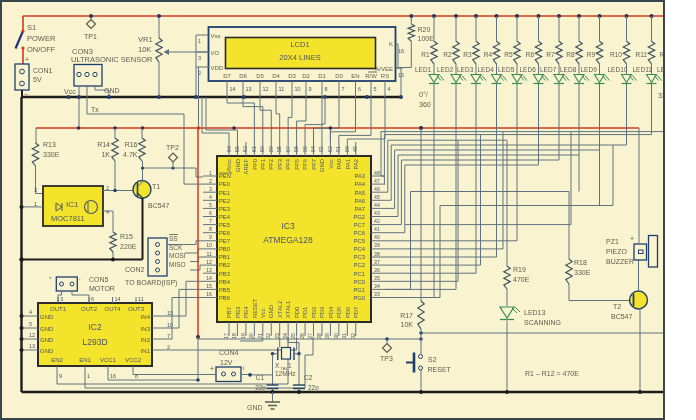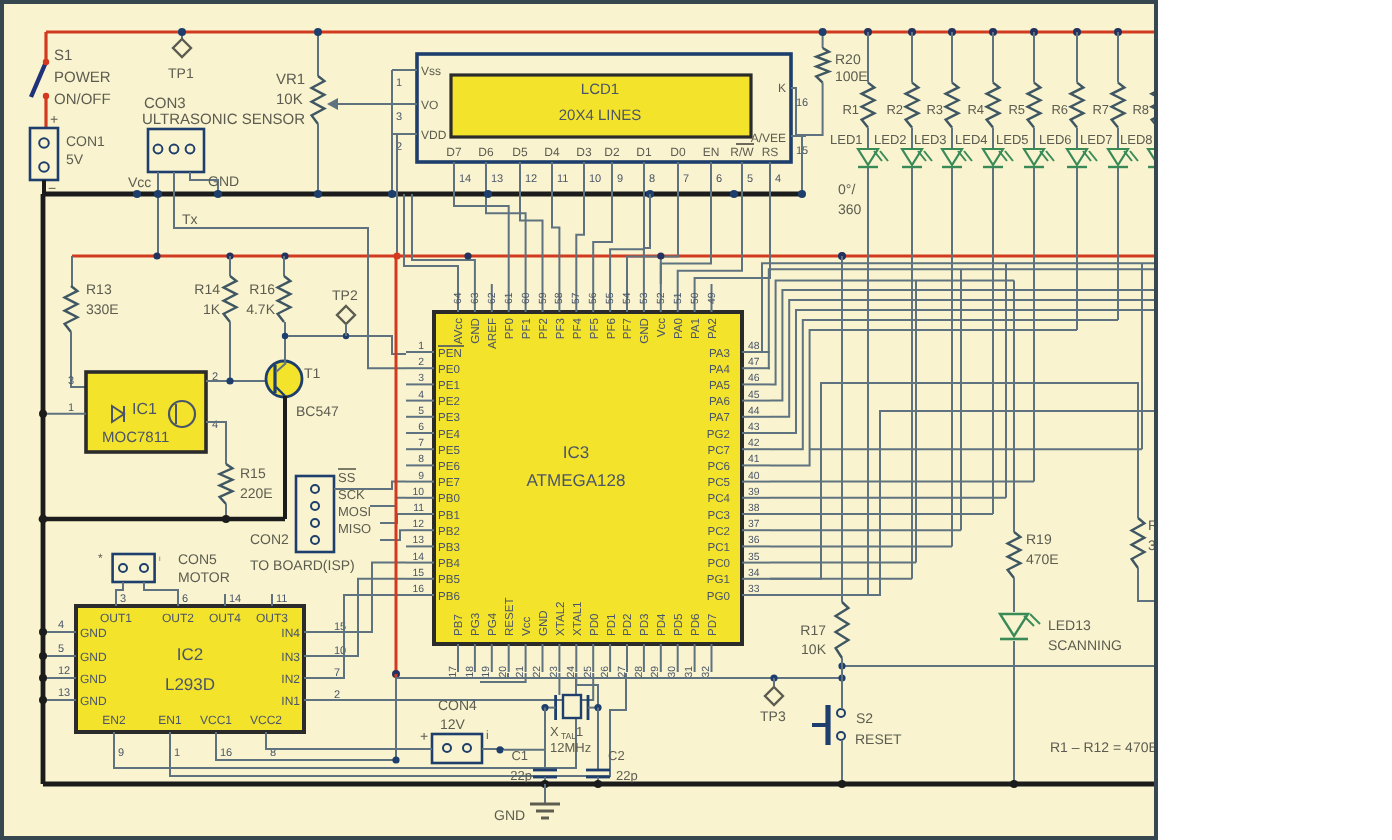--- a/index.html
+++ b/index.html
@@ -1,14 +1,14 @@
 <!DOCTYPE html>
 <html><head><meta charset="utf-8"><style>
 html,body{margin:0;padding:0;background:#fff;}
-#frame{width:579px;height:420px;position:relative;overflow:hidden;border:0;box-sizing:border-box;outline:2px solid #37474f;outline-offset:-2px;}
+#frame{width:665px;height:420px;position:relative;overflow:hidden;border:0;box-sizing:border-box;outline:2px solid #37474f;outline-offset:-2px;}
 </style></head><body>
 <div id="frame"><svg xmlns="http://www.w3.org/2000/svg" width="696" height="420" viewBox="0 0 696 420">
       <rect width="696" height="420" fill="#f9f4cf"></rect>
       <line x1="21.5" y1="97" x2="401" y2="97" stroke="#1c1c1c" stroke-width="2.6"></line>
       <line x1="21.5" y1="97" x2="21.5" y2="392" stroke="#1c1c1c" stroke-width="2.4"></line>
       <line x1="21.5" y1="392" x2="671" y2="392" stroke="#1c1c1c" stroke-width="2.6"></line>
       <line x1="21.5" y1="259.5" x2="142.5" y2="259.5" stroke="#1c1c1c" stroke-width="2.2"></line>
       <circle cx="21.5" cy="259.5" r="2.2" fill="#1c1c1c"></circle>
       <line x1="23" y1="16" x2="676" y2="16" stroke="#d23a20" stroke-width="1.5"></line>
       <line x1="36" y1="128" x2="639" y2="128" stroke="#d23a20" stroke-width="1.6"></line>

